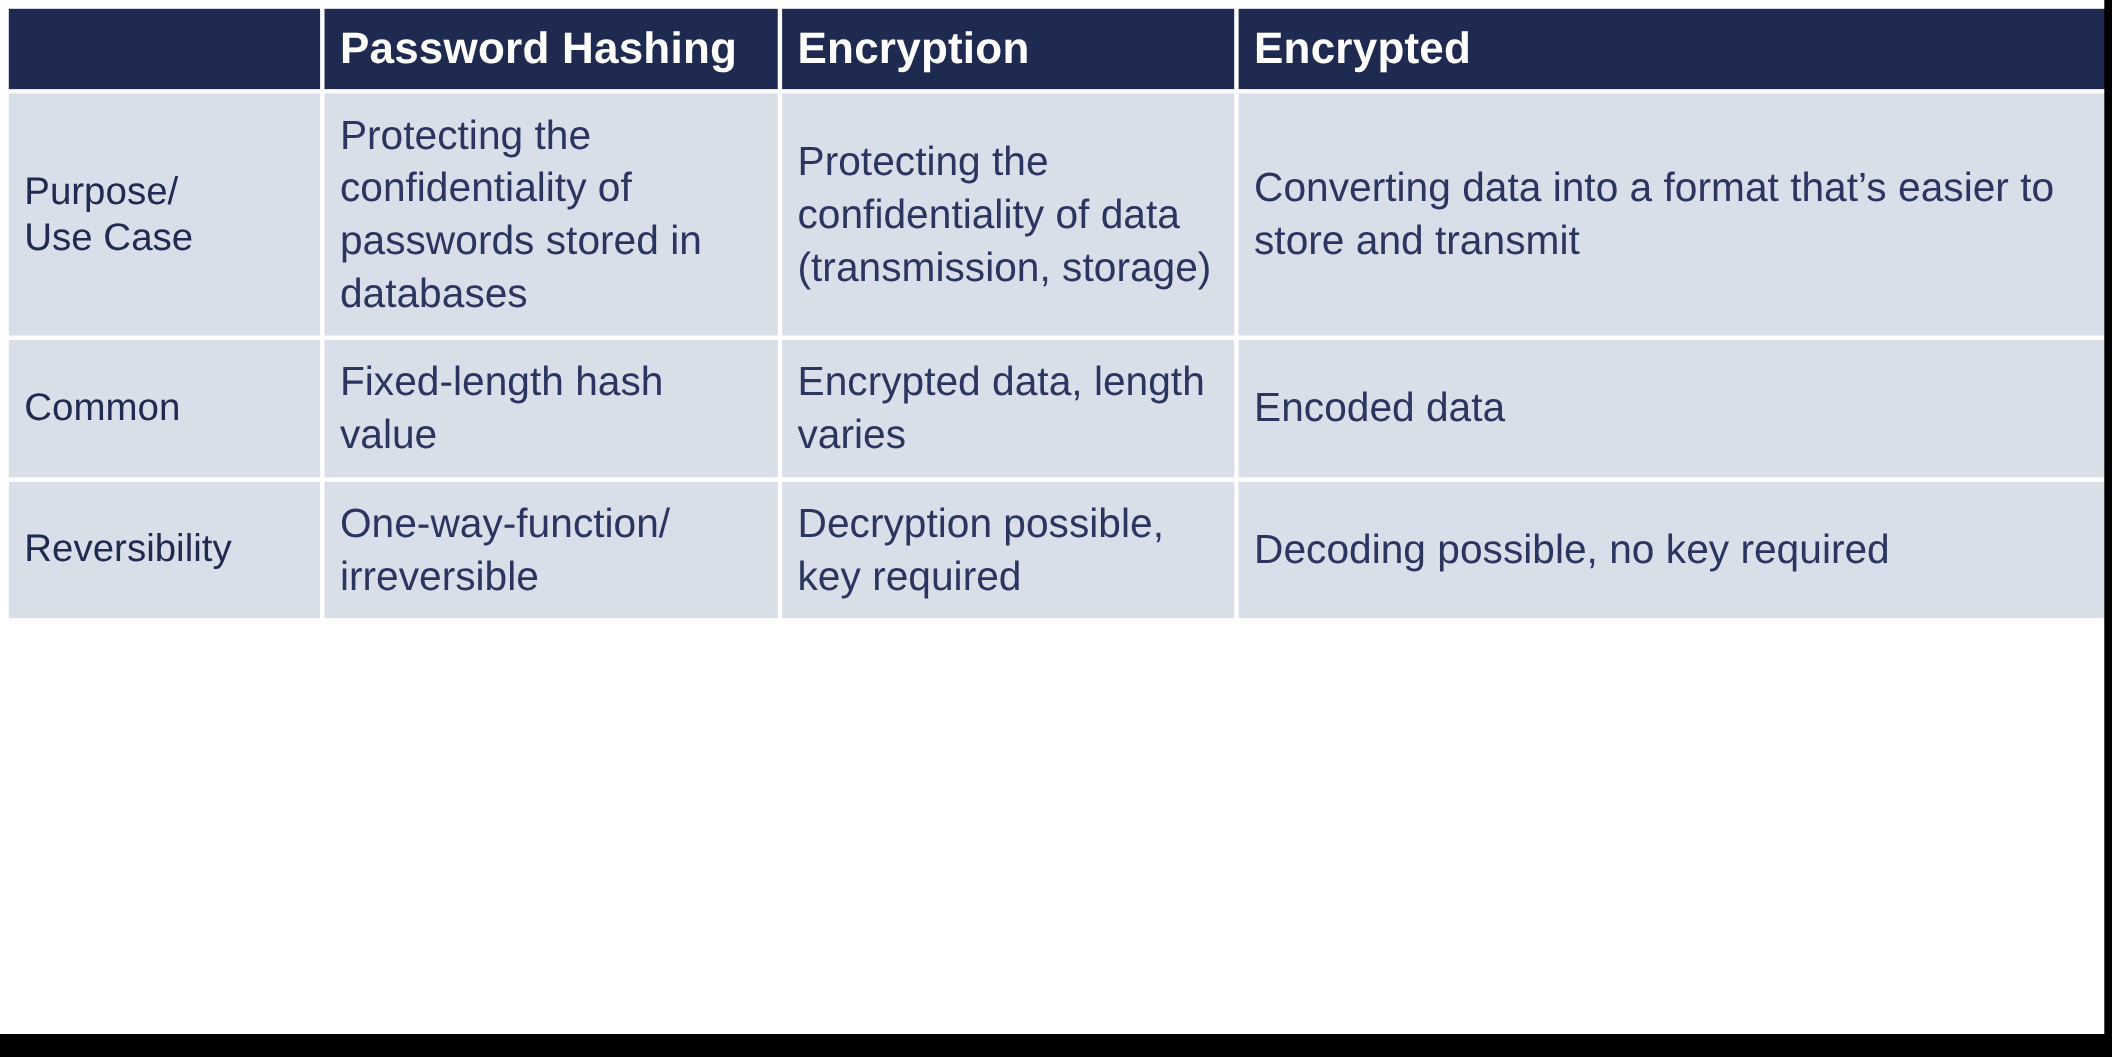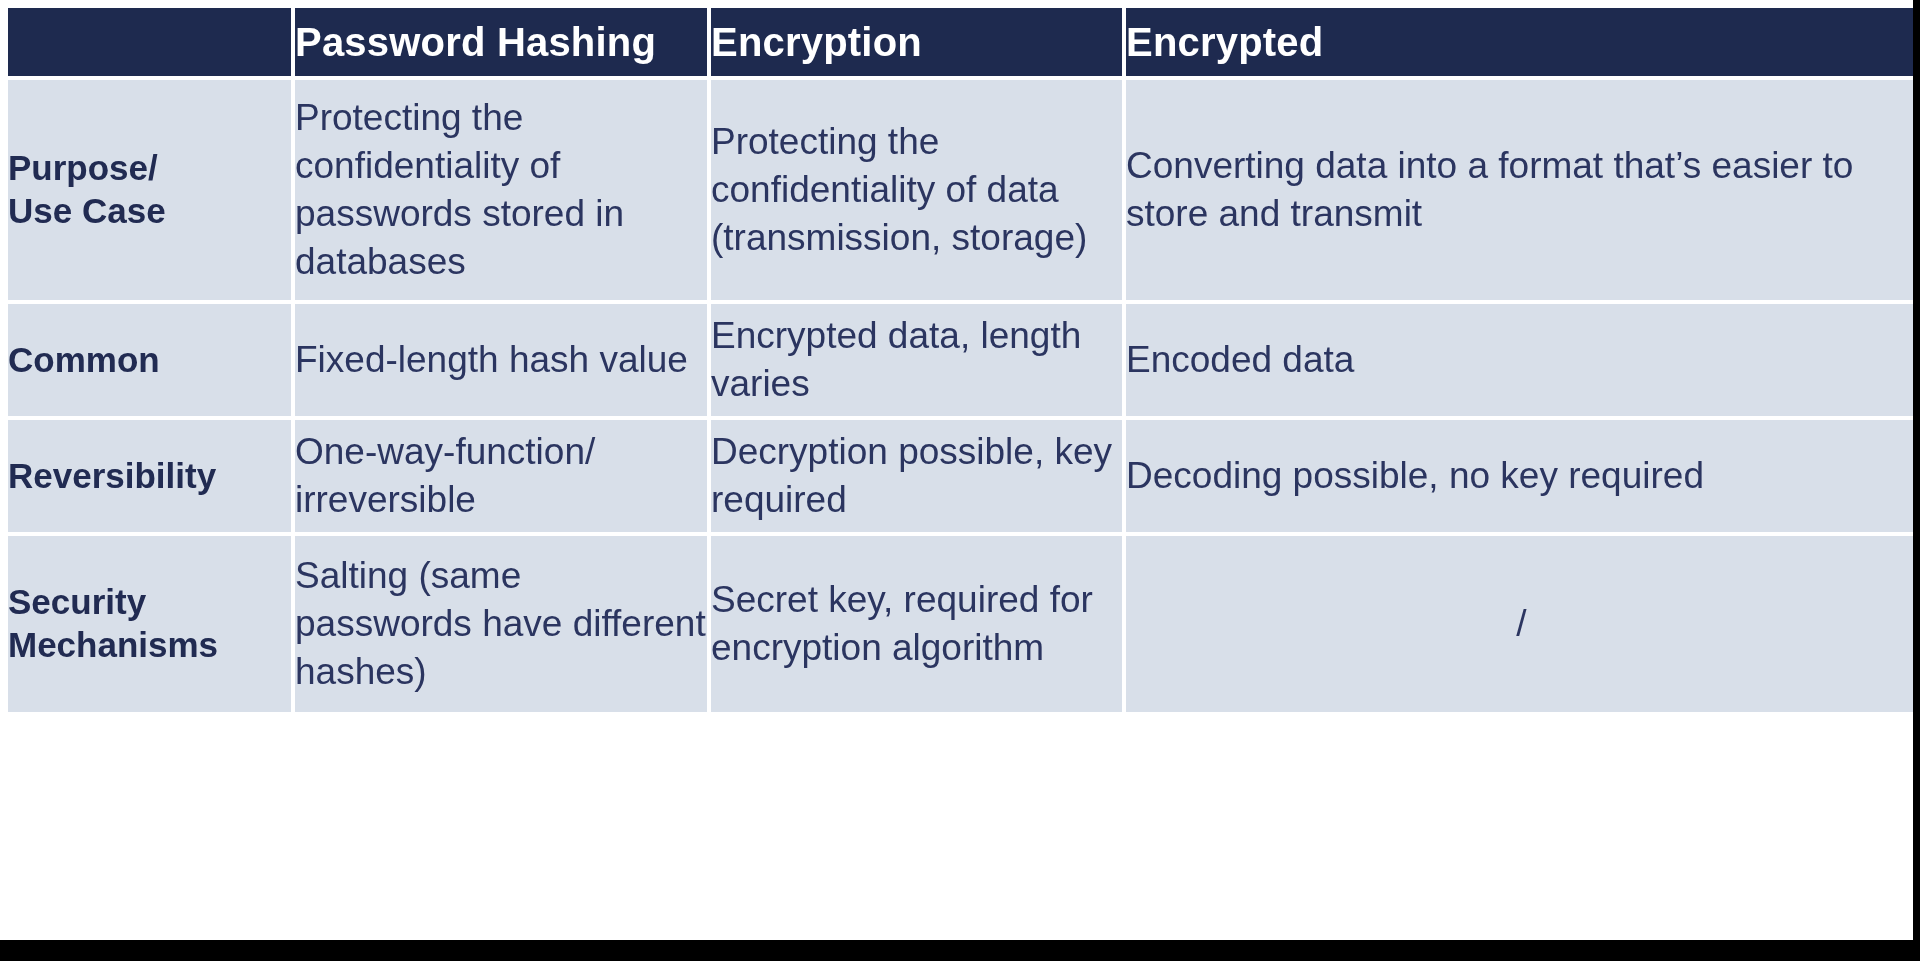--- a/index.html
+++ b/index.html
@@ -46,21 +46,21 @@
     top: 4px;
     left: 4px;
     width: 1909px;
     border-collapse: separate;
     border-spacing: 4px 4px;
     table-layout: fixed;
   }
 
   .comparison-table td,
   .comparison-table th {
-    padding: 0;
+    padding: 14px;
     margin: 12px;
     vertical-align: middle;
     box-sizing: border-box;
   }
 
   
   .col-label   { width: 283px; }
   .col-hash    { width: 412px; }
   .col-encrypt { width: 411px; }
   .col-encode  { width: 791px; }
@@ -86,21 +86,21 @@
     font-size: 37px;
     line-height: 1.30;
     padding: 8px 16px 10px 18px;
     vertical-align: middle;
     text-align: left;
   }
   .row-label {
     background: #d8dfe9;
     color: #212b52;
     font-size: 35px;
-    font-weight: bold;
+    font-weight: normal;
     line-height: 1.22;
     padding: 8px 14px 10px 18px;
     vertical-align: middle;
     text-align: left;
   }
   .body-cell.center { text-align: center; }
 
   
   .r-purpose   > td { height: 220px; }
   .r-output    > td { height: 112px; }
@@ -147,27 +147,20 @@
         <td class="body-cell">Encoded data</td>
       </tr>
 
       <tr class="r-revers">
         <td class="row-label" style="white-space: pre-line;">Reversibility</td>
         <td class="body-cell">One-way-function/ irreversible</td>
         <td class="body-cell">Decryption possible, key required</td>
         <td class="body-cell">Decoding possible, no key required</td>
       </tr>
 
-      <tr class="r-security">
-        <td class="row-label" style="white-space: pre-line;">Security
-Mechanisms</td>
-        <td class="body-cell">Salting (same passwords have different hashes)</td>
-        <td class="body-cell">Secret key, required for encryption algorithm</td>
-        <td class="body-cell center">/</td>
-      </tr>
 
 
     </tbody>
   </table>
 
   <div class="edge-right"></div>
   <div class="edge-bottom"></div>
 
 </div>
 

